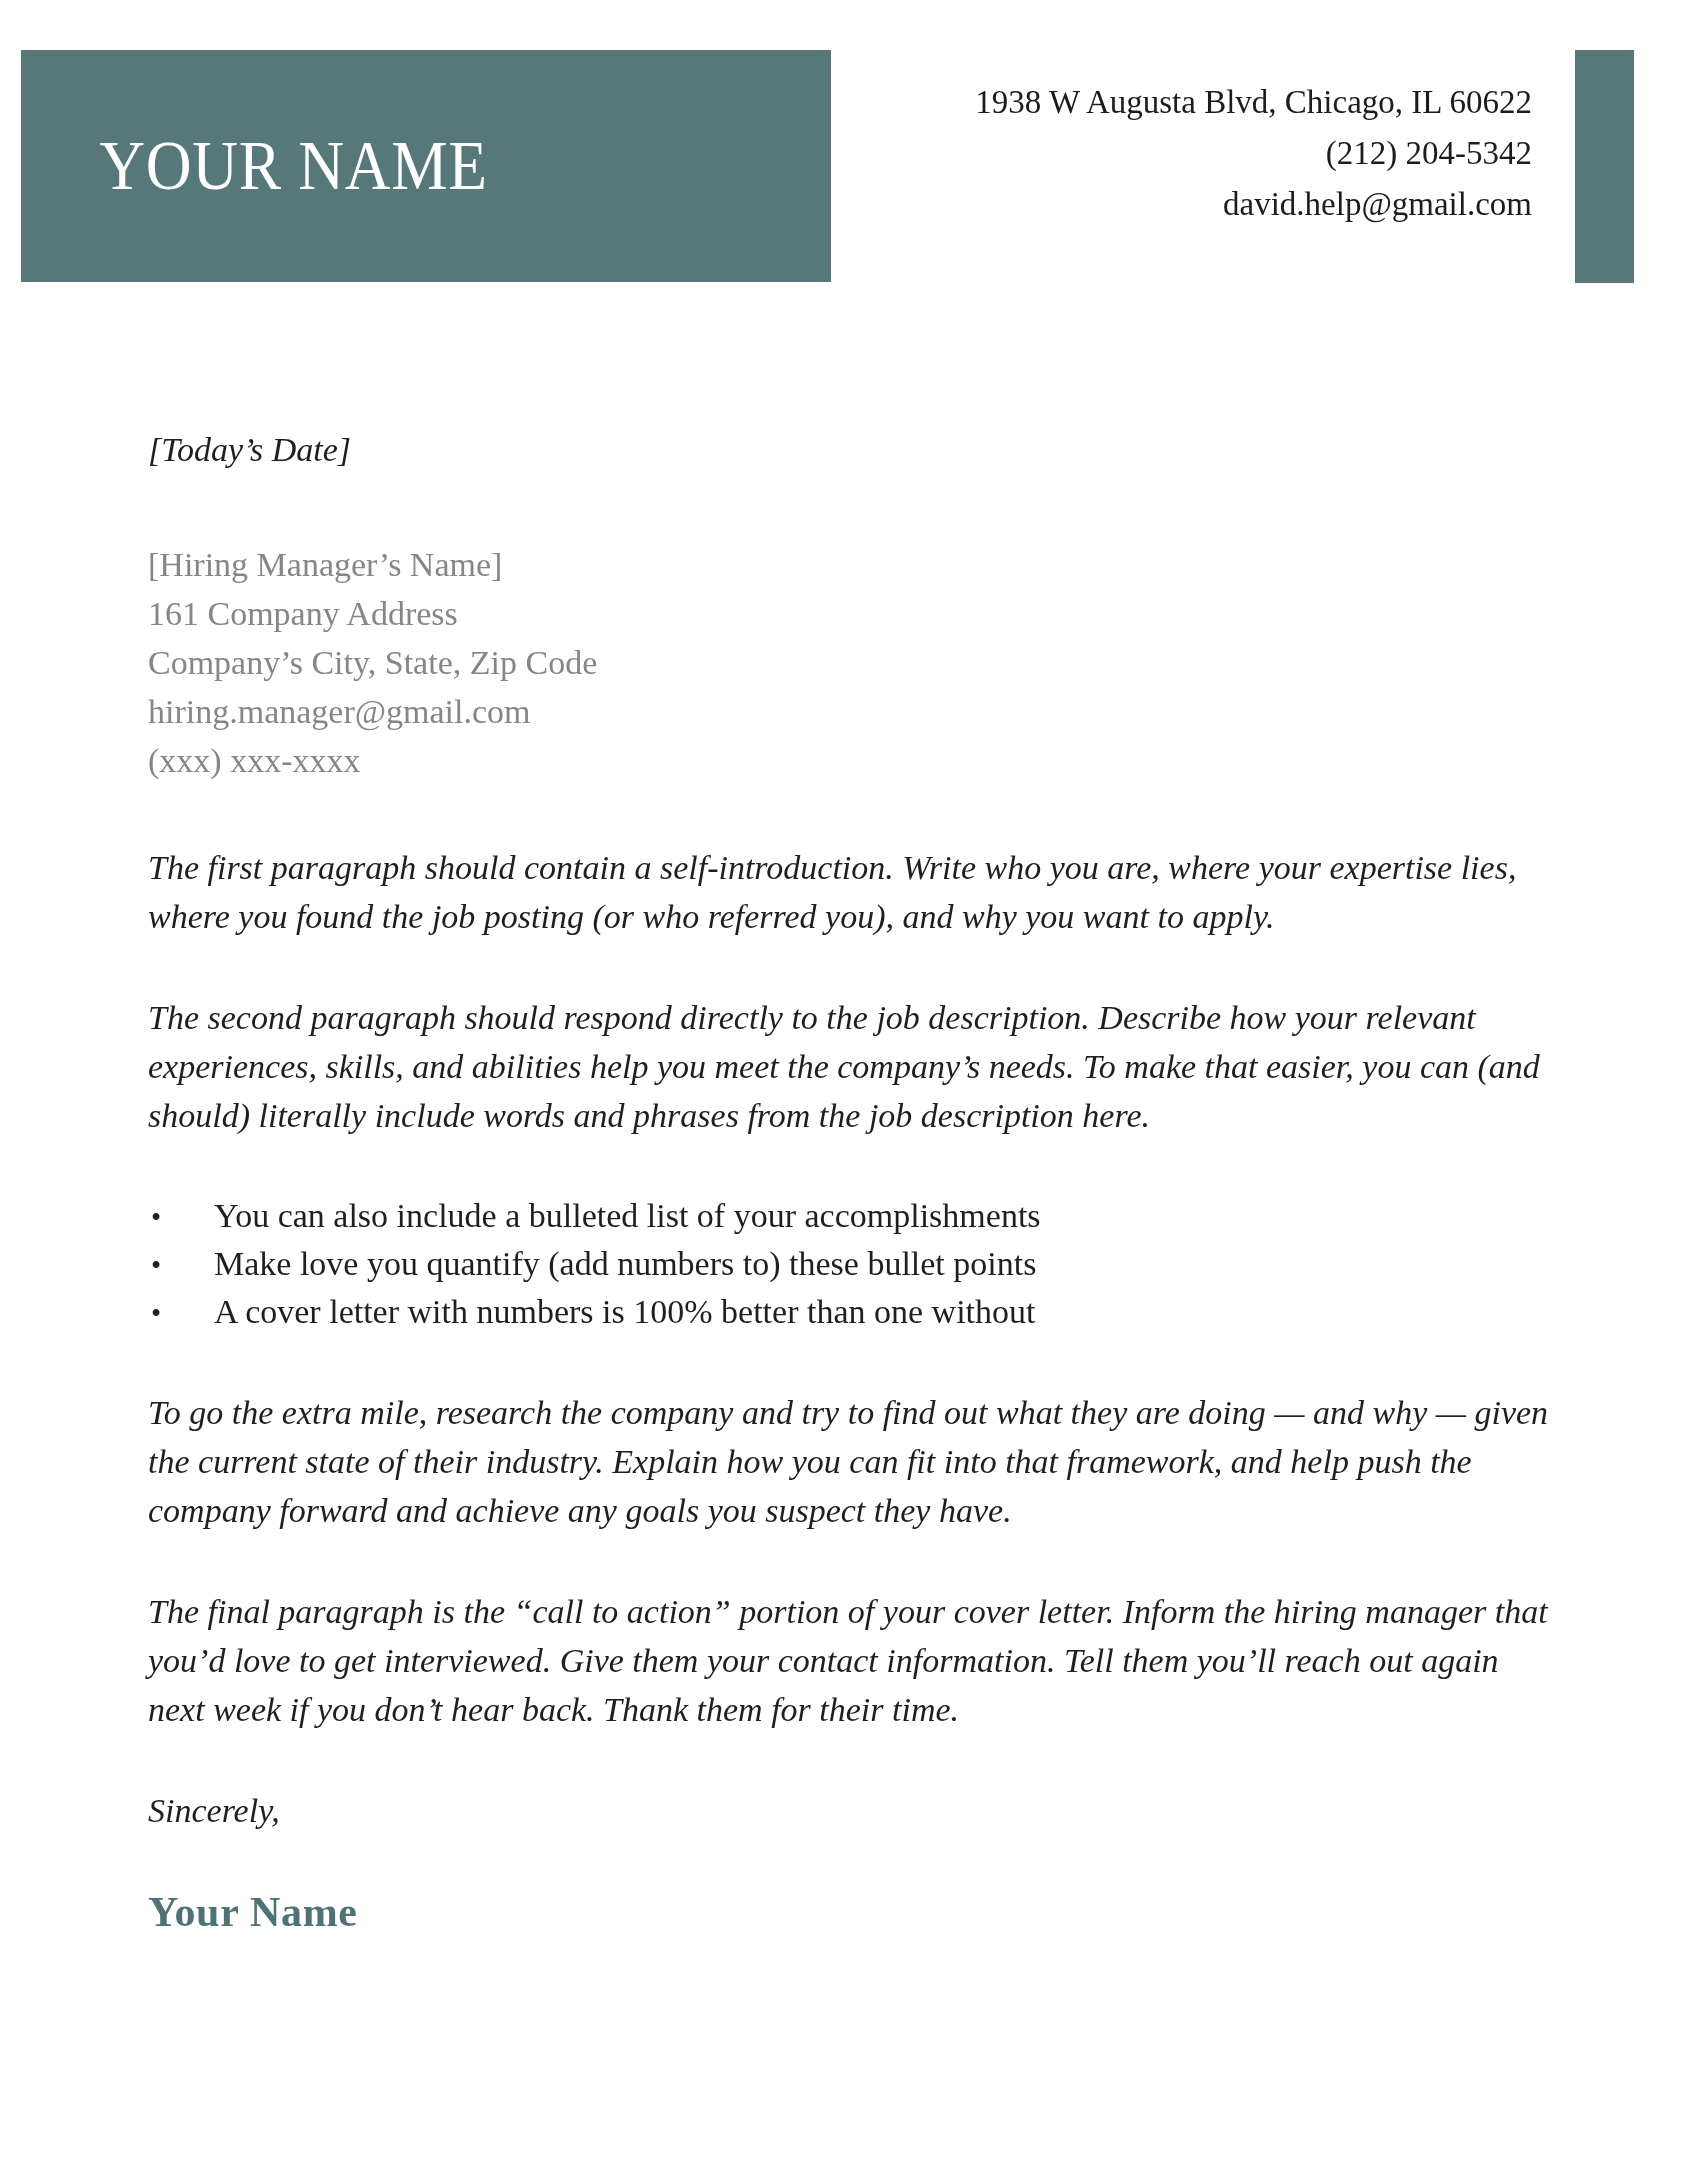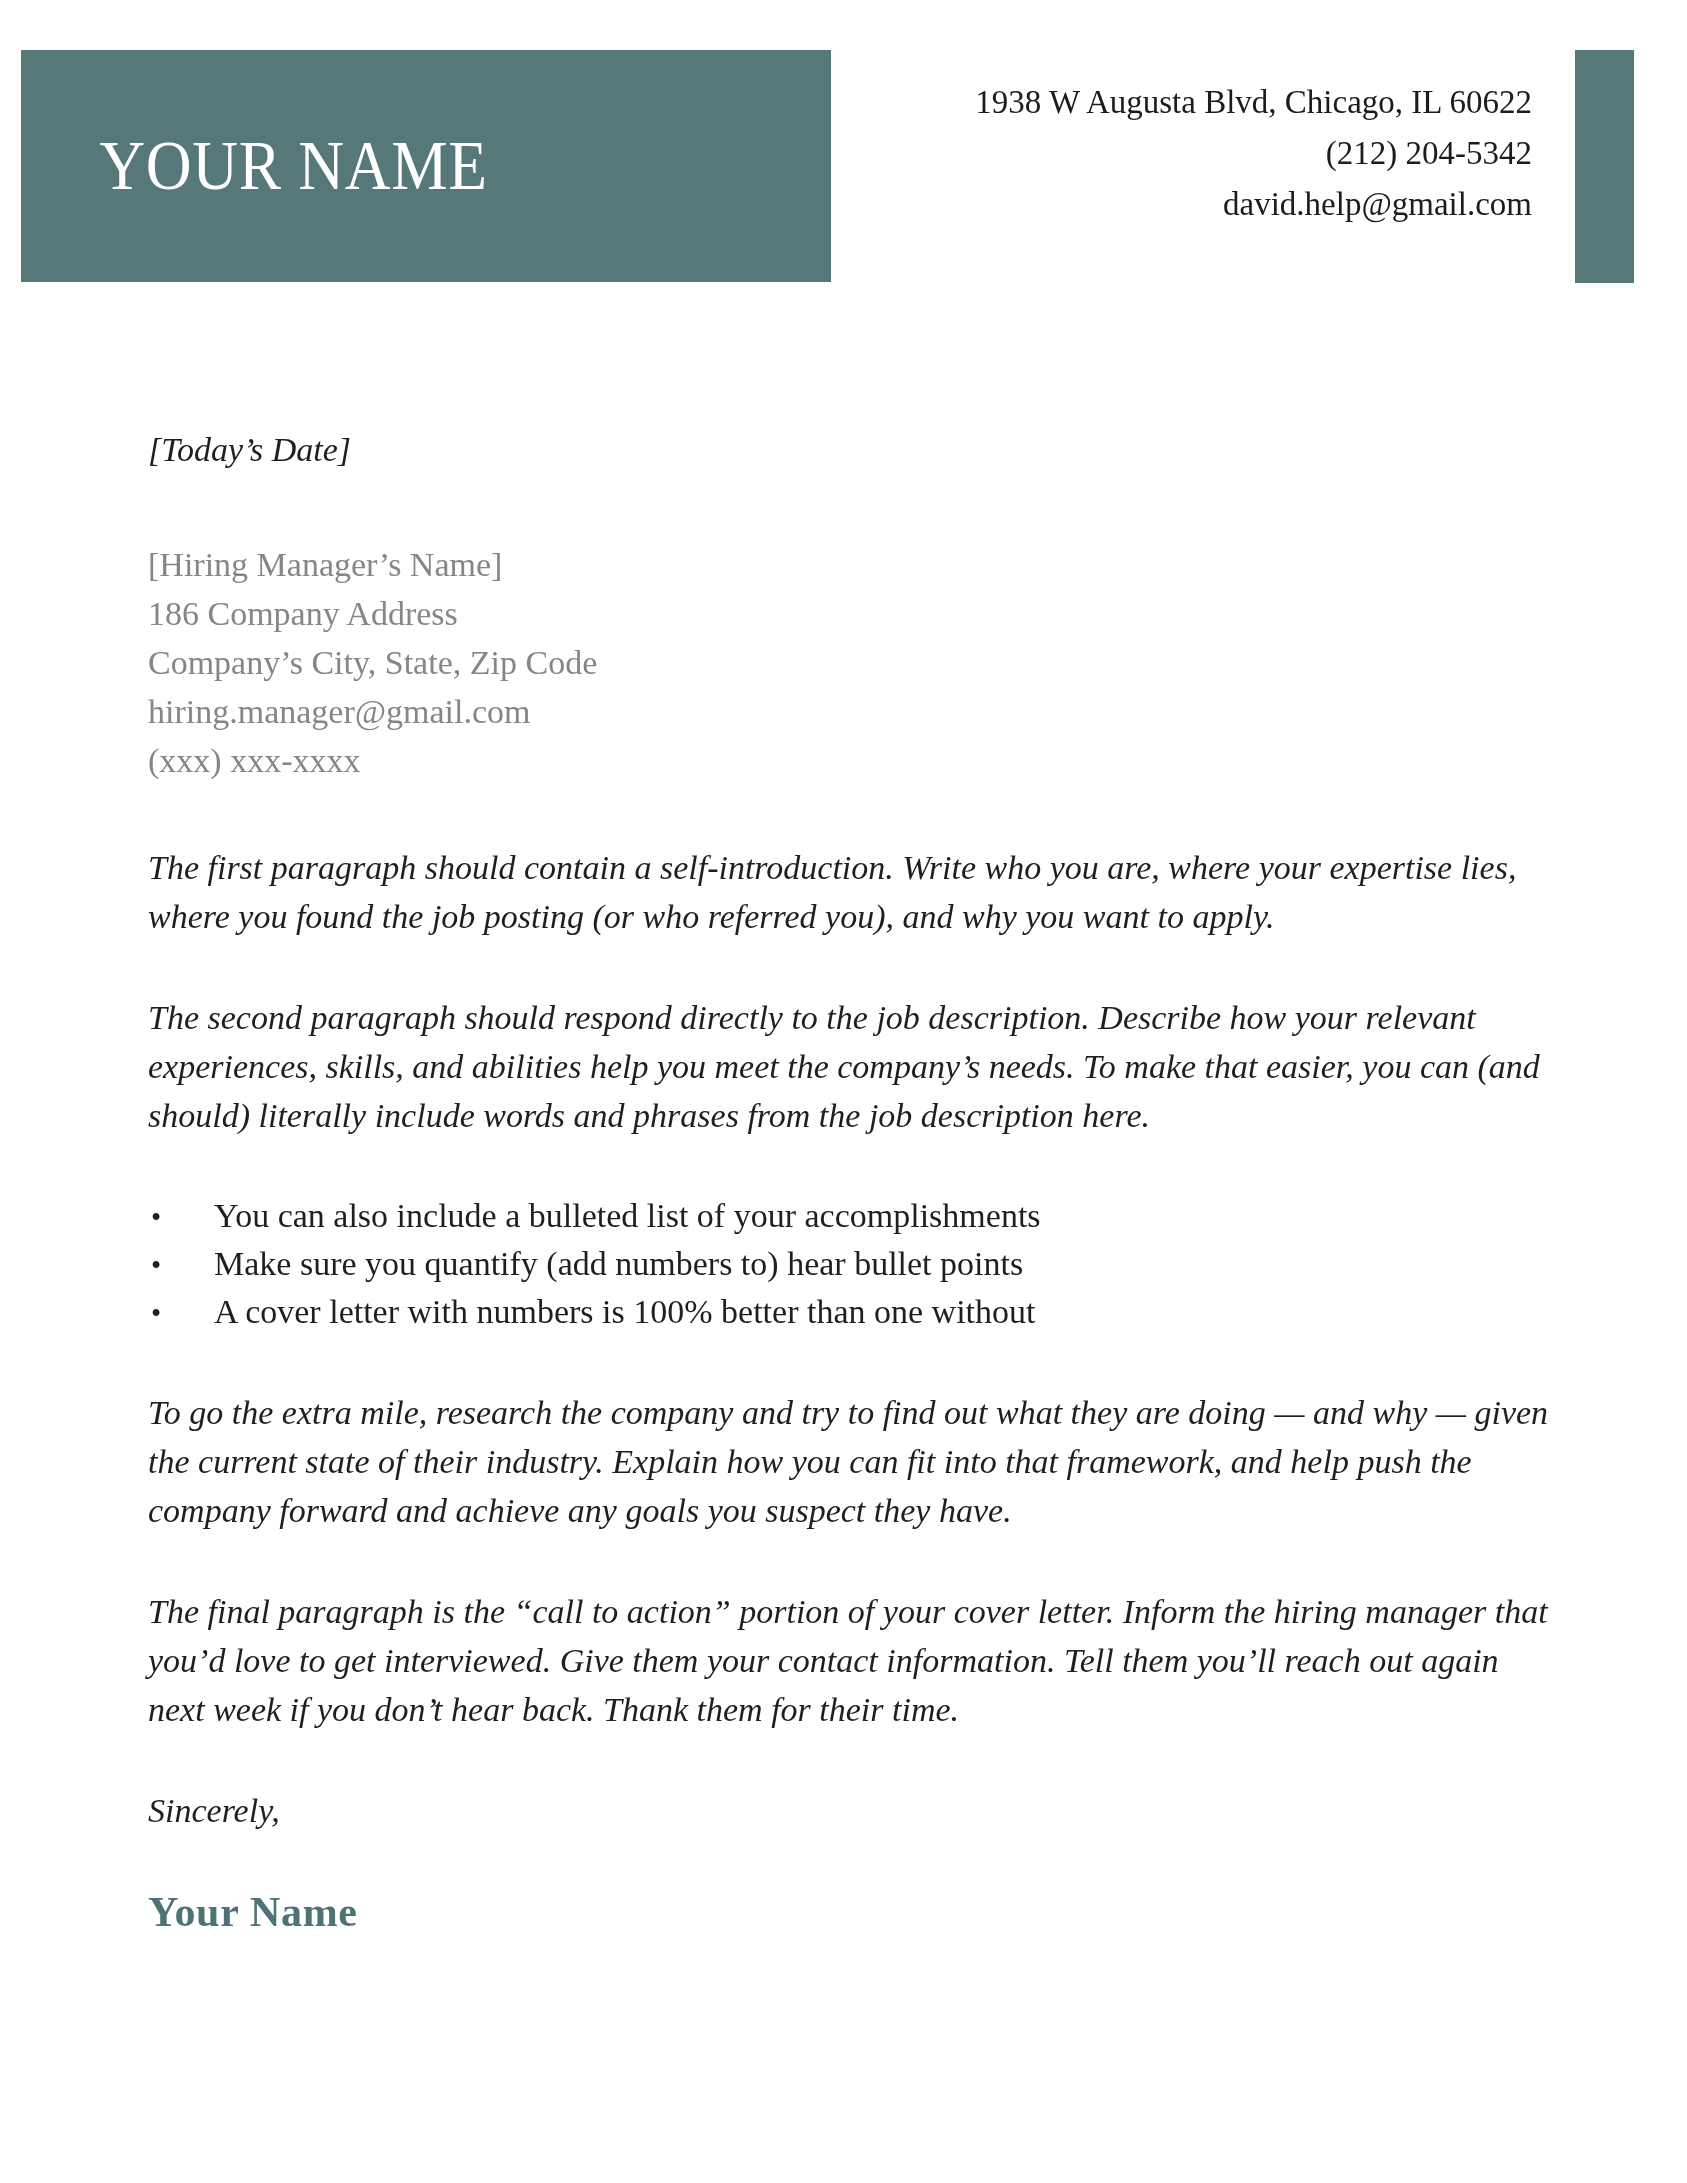--- a/index.html
+++ b/index.html
@@ -71,34 +71,34 @@
       <div>(212) 204-5342</div>
       <div>david.help@gmail.com</div>
     </div>
 
   <div class="letter">
 
     <p class="date">[Today’s Date]</p>
 
     <div class="recipient">
         <div>[Hiring Manager’s Name]</div>
-        <div>186 Company Address</div>
+        <div>161 Company Address</div>
         <div>Company’s City, State, Zip Code</div>
         <div>hiring.manager@gmail.com</div>
         <div>(xxx) xxx-xxxx</div>
       </div>
 
 
     <p>The first paragraph should contain a self-introduction. Write who you are, where your expertise lies, where you found the job posting (or who referred you), and why you want to apply.</p>
 
     <p>The second paragraph should respond directly to the job description. Describe how your relevant experiences, skills, and abilities help you meet the company’s needs. To make that easier, you can (and should) literally include words and phrases from the job description here.</p>
 
     <ul class="bullets">
         <li>You can also include a bulleted list of your accomplishments</li>
-        <li>Make sure you quantify (add numbers to) hear bullet points</li>
+        <li>Make love you quantify (add numbers to) these bullet points</li>
         <li>A cover letter with numbers is 100% better than one without</li>
       </ul>
 
     <p>To go the extra mile, research the company and try to find out what they are doing — and why — given the current state of their industry. Explain how you can fit into that framework, and help push the company forward and achieve any goals you suspect they have.</p>
 
     <p>The final paragraph is the “call to action” portion of your cover letter. Inform the hiring manager that you’d love to get interviewed. Give them your contact information. Tell them you’ll reach out again next week if you don’t hear back. Thank them for their time.</p>
 
     <p class="closing">Sincerely,</p>
 
     <div class="signature">Your Name</div>

